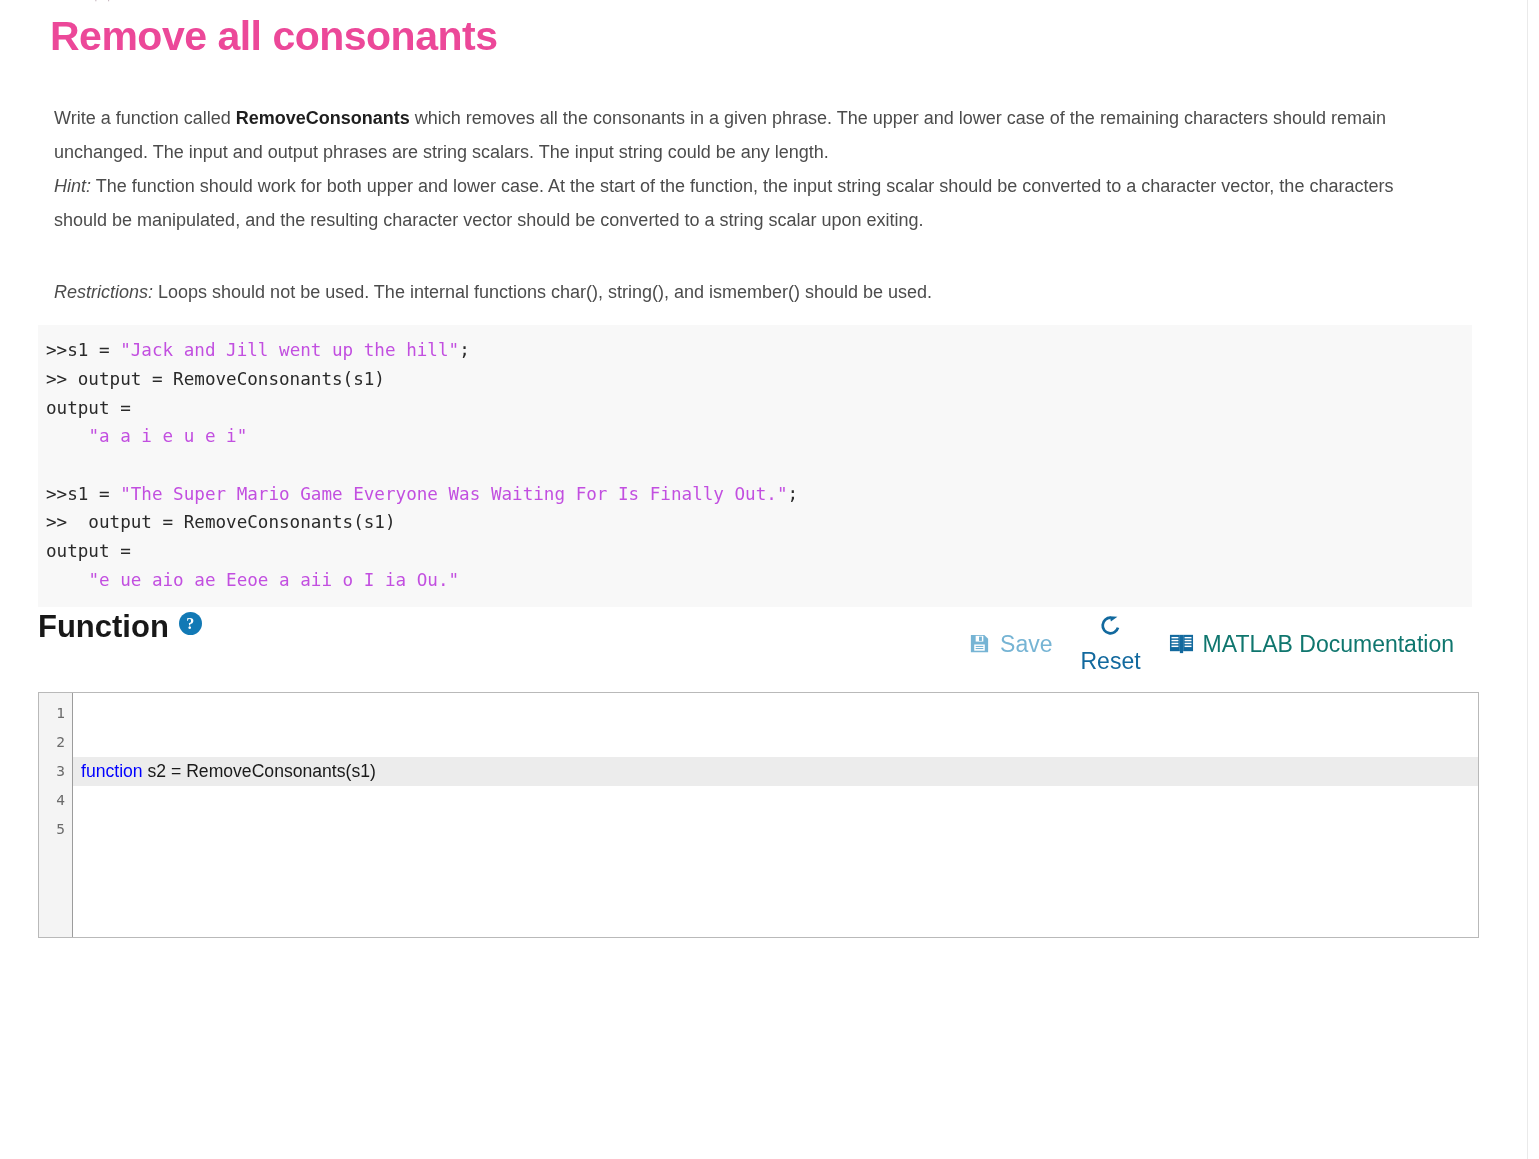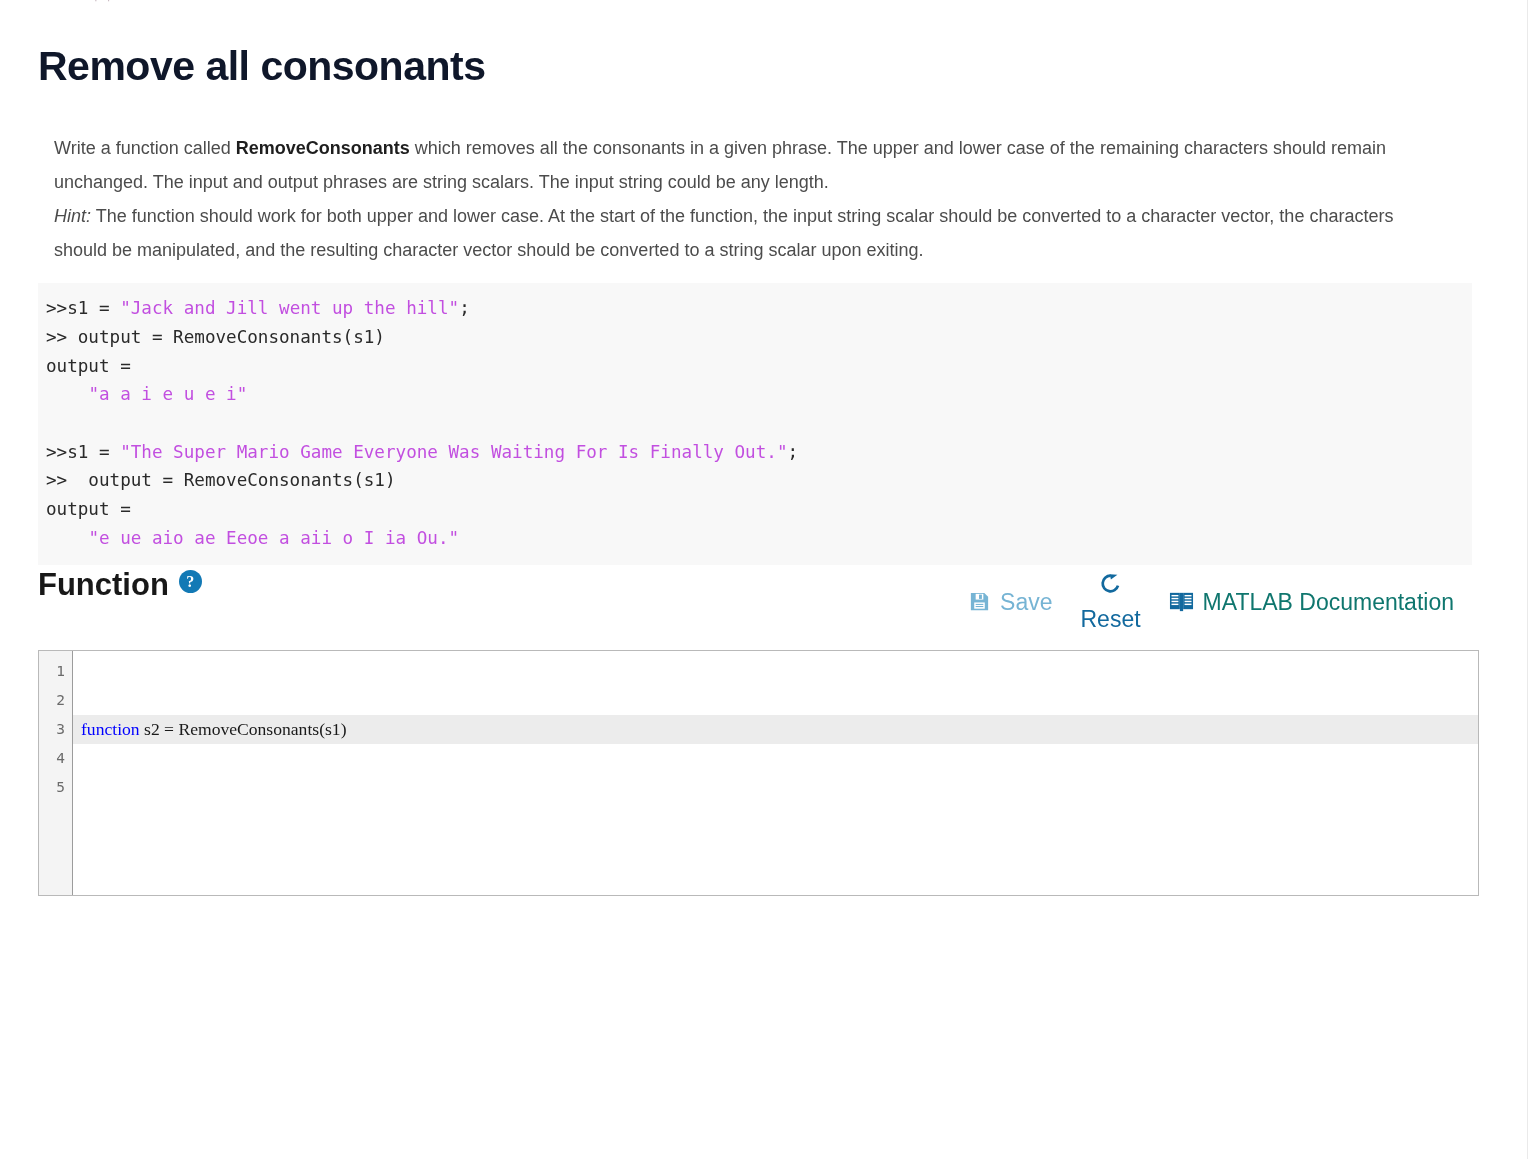--- a/index.html
+++ b/index.html
@@ -35,26 +35,25 @@
     font-size: 11px;
     color: #c8b8c0;
     letter-spacing: 3px;
     white-space: nowrap;
   }
   .content {
     padding: 0 38px;
   }
 
   h1.title {
-    margin: 0;
-    padding-top: 42px;
+    margin: 12px;
     font-size: 41px;
     line-height: 1.2;
     font-weight: bold;
-    color: #0f172a;
+    color: #ec4899;
     letter-spacing: -0.5px;
   }
 
   p.para {
     margin: 16px;
     padding-top: 24px;
     font-size: 18px;
     line-height: 34px;
     color: #4c4c4c;
     max-width: 1380px;
@@ -156,21 +155,21 @@
     font-family: "DejaVu Sans Mono", monospace;
     font-size: 14.5px;
     line-height: 29px;
     color: #6b6b6b;
     text-align: right;
     padding-right: 7px;
   }
   .code-area {
     flex: 1 1 auto;
     padding-top: 6px;
-    font-family: Liberation Serif, serif;
+    font-family: Liberation Sans, sans-serif;
     font-size: 17.6px;
     line-height: 29px;
     white-space: pre;
     color: #1a1a1a;
     position: relative;
   }
   .code-line { padding-left: 8px; height: 29px; }
   .code-line.current { background: #ececec; }
   .kw { color: #0000ff; }
   .cmt { color: #108010; }
@@ -181,20 +180,21 @@
 <div class="page">
 
   <div class="top-crumbs">· ·</div>
 
   <div class="content">
 
     <h1 class="title">Remove all consonants</h1>
 
     <p class="para"><span>Write a function called </span><b>RemoveConsonants</b><span> which removes all the consonants in a given phrase.  The upper and lower case of the remaining characters should remain unchanged. The input and output phrases are string scalars. The input string could be any length.</span><br><i>Hint:</i><span> The function should work for both upper and lower case.  At the start of the function, the input string scalar should be converted to a character vector, the characters should be manipulated, and the resulting character vector should be converted to a string scalar upon exiting.</span></p>
 
+    <p class="para tight"><i>Restrictions:</i><span>  Loops should not be used.  The internal functions char(), string(), and ismember() should be used.</span></p>
 
 
     <pre class="example-block"><span>&gt;&gt;s1 = </span><span class="str">"Jack and Jill went up the hill"</span><span>;</span>
 <span>&gt;&gt; output = RemoveConsonants(s1)</span>
 <span>output = </span>
 <span>    </span><span class="str">"a a i e u e i"</span>
 
 <span>&gt;&gt;s1 = </span><span class="str">"The Super Mario Game Everyone Was Waiting For Is Finally Out."</span><span>;</span>
 <span>&gt;&gt;  output = RemoveConsonants(s1)</span>
 <span>output = </span>

